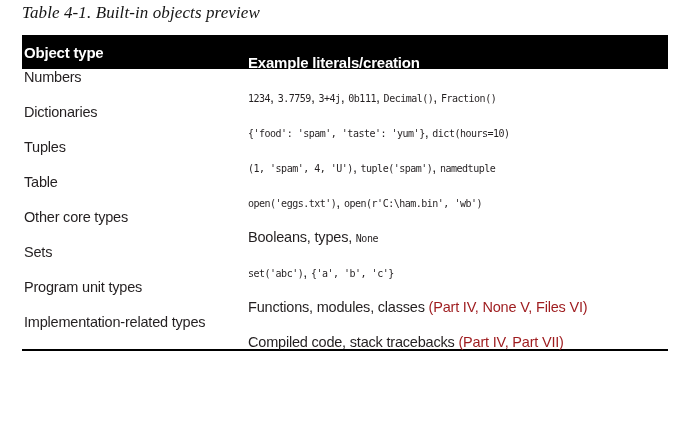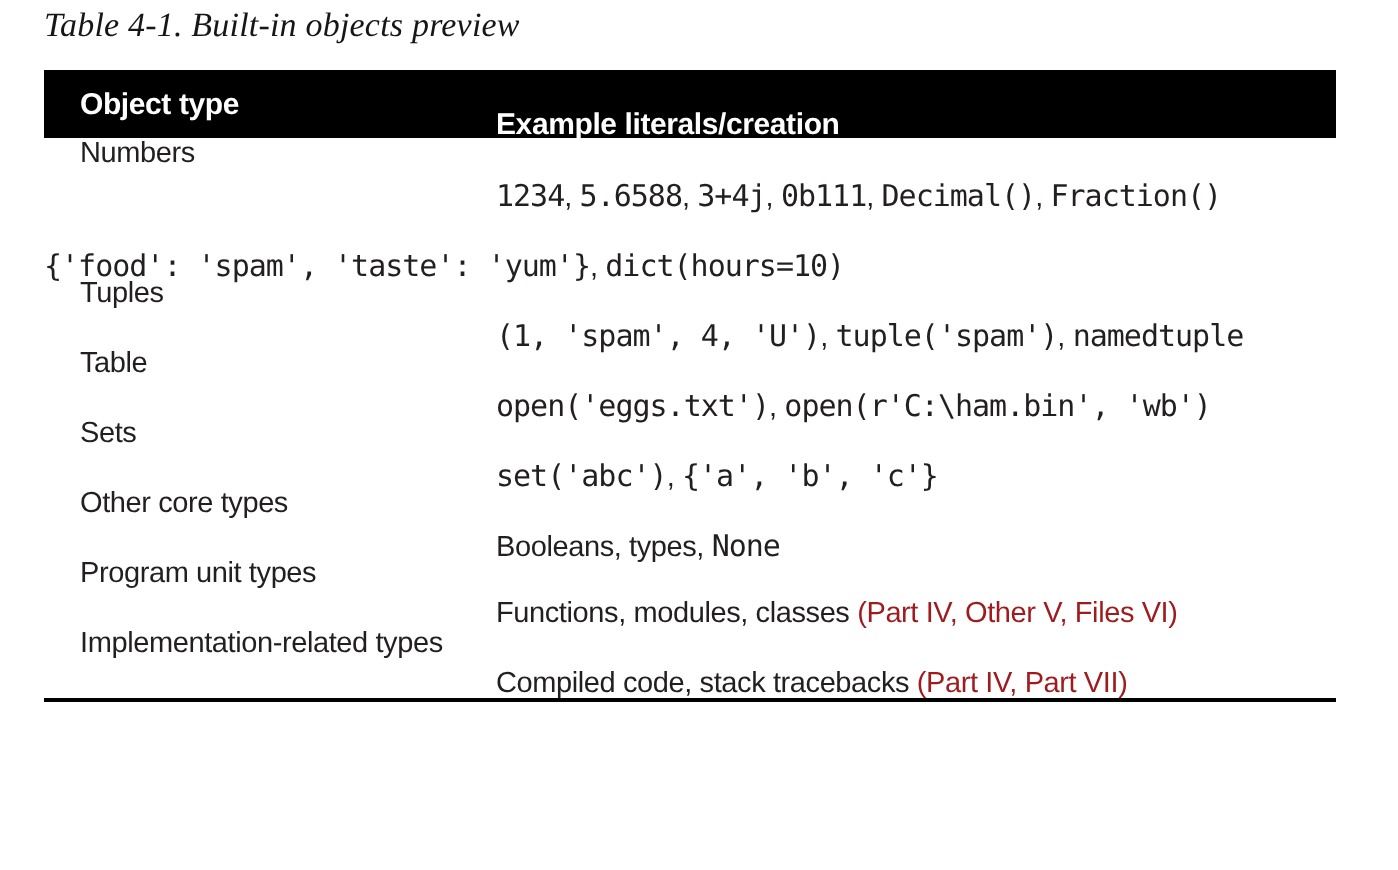--- a/index.html
+++ b/index.html
@@ -47,31 +47,31 @@
     display: flex;
     align-items: flex-start;
     height: 35px;
     font-size: 14.5px;
     color: var(--body-text, #231f20);
     letter-spacing: -0.2px;
   }
   .c1 {
     width: 226px;
     flex-shrink: 0;
-    padding-left: 18px;
+    padding-left: 2px;
     box-sizing: border-box;
   }
   .c2 {
     flex: 1;
     white-space: nowrap;
     margin-top: 20px;
   }
   .code {
     font-family: "DejaVu Sans Mono", monospace;
-    font-size: 15px;
+    font-size: 10px;
     letter-spacing: -0.5px;
   }
   .plain {
     font-size: 14.5px;
   }
   .link {
     color: var(--link-red, #9e1b1e);
   }
 </style>
 </head>
@@ -81,44 +81,45 @@
   <div class="table-caption">Table 4-1. Built-in objects preview</div>
 
   <div class="tbl">
     <div class="thead">
       <div class="c1">Object type</div>
       <div class="c2">Example literals/creation</div>
     </div>
     <div class="tbody" id="tbody">
         <div class="row">
           <div class="c1">Numbers</div>
-          <div class="c2"><span class="code">1234</span><span class="plain">, </span><span class="code">5.6588</span><span class="plain">, </span><span class="code">3+4j</span><span class="plain">, </span><span class="code">0b111</span><span class="plain">, </span><span class="code">Decimal()</span><span class="plain">, </span><span class="code">Fraction()</span></div>
+          <div class="c2"><span class="code">1234</span><span class="plain">, </span><span class="code">3.7759</span><span class="plain">, </span><span class="code">3+4j</span><span class="plain">, </span><span class="code">0b111</span><span class="plain">, </span><span class="code">Decimal()</span><span class="plain">, </span><span class="code">Fraction()</span></div>
         </div>
         <div class="row">
+          <div class="c1">Dictionaries</div>
           <div class="c2"><span class="code">{'food': 'spam', 'taste': 'yum'}</span><span class="plain">, </span><span class="code">dict(hours=10)</span></div>
         </div>
         <div class="row">
           <div class="c1">Tuples</div>
           <div class="c2"><span class="code">(1, 'spam', 4, 'U')</span><span class="plain">, </span><span class="code">tuple('spam')</span><span class="plain">, </span><span class="code">namedtuple</span></div>
         </div>
         <div class="row">
           <div class="c1">Table</div>
           <div class="c2"><span class="code">open('eggs.txt')</span><span class="plain">, </span><span class="code">open(r'C:\ham.bin', 'wb')</span></div>
         </div>
         <div class="row">
+          <div class="c1">Other core types</div>
+          <div class="c2"><span class="plain">Booleans, types, </span><span class="code">None</span></div>
+        </div>
+        <div class="row">
           <div class="c1">Sets</div>
           <div class="c2"><span class="code">set('abc')</span><span class="plain">, </span><span class="code">{'a', 'b', 'c'}</span></div>
         </div>
         <div class="row">
-          <div class="c1">Other core types</div>
-          <div class="c2"><span class="plain">Booleans, types, </span><span class="code">None</span></div>
-        </div>
-        <div class="row">
           <div class="c1">Program unit types</div>
-          <div class="c2"><span class="plain">Functions, modules, classes </span><span class="plain link">(</span><span class="plain link">Part IV</span><span class="plain link">, </span><span class="plain link">Other V</span><span class="plain link">, </span><span class="plain link">Files VI</span><span class="plain link">)</span></div>
+          <div class="c2"><span class="plain">Functions, modules, classes </span><span class="plain link">(</span><span class="plain link">Part IV</span><span class="plain link">, </span><span class="plain link">None V</span><span class="plain link">, </span><span class="plain link">Files VI</span><span class="plain link">)</span></div>
         </div>
         <div class="row">
           <div class="c1">Implementation-related types</div>
           <div class="c2"><span class="plain">Compiled code, stack tracebacks </span><span class="plain link">(</span><span class="plain link">Part IV</span><span class="plain link">, </span><span class="plain link">Part VII</span><span class="plain link">)</span></div>
         </div>
       </div>
   </div>
 </div>
 
 </body></html>

